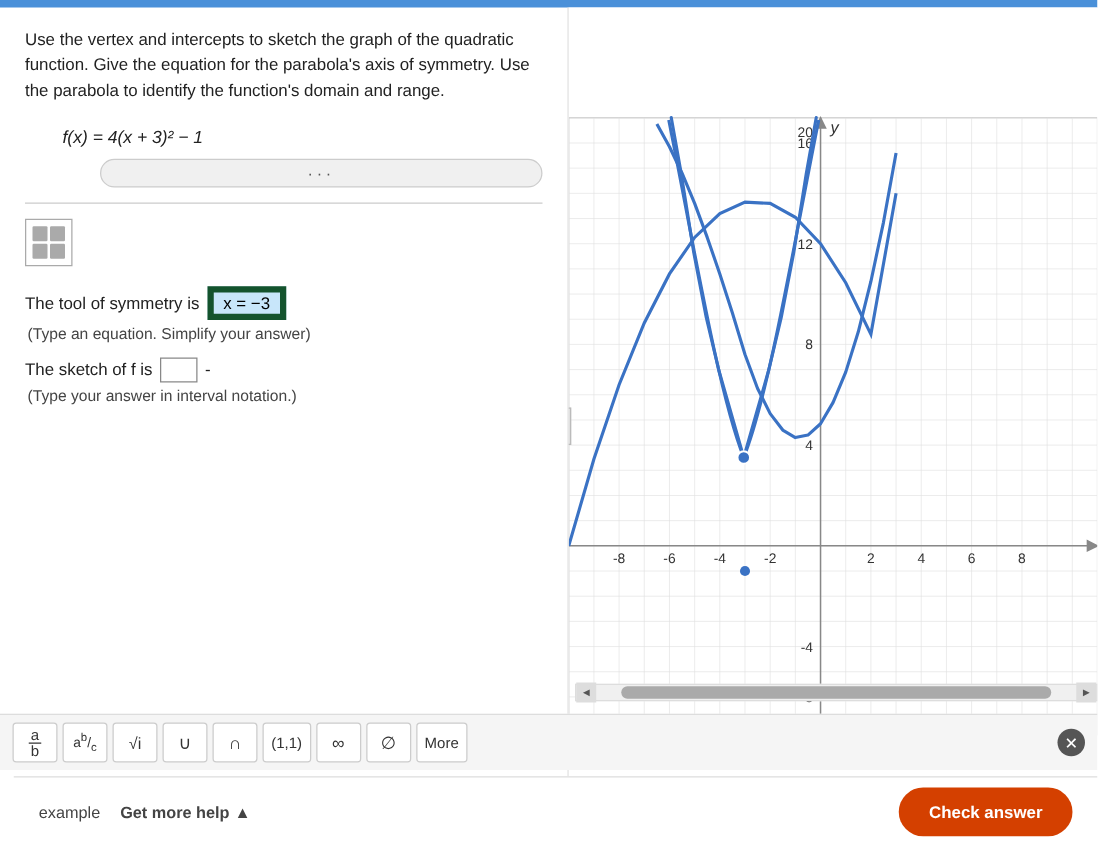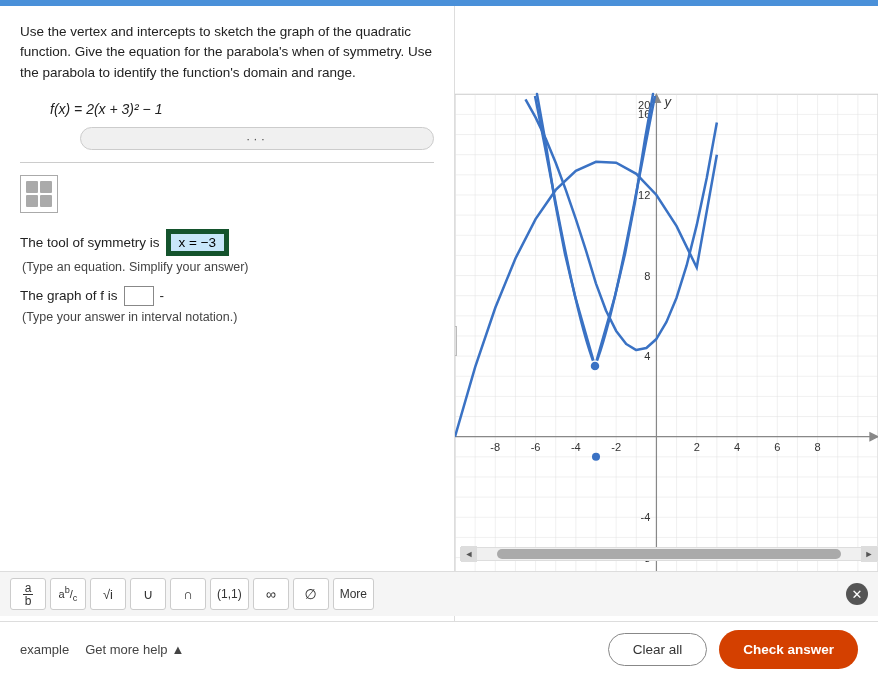--- a/index.html
+++ b/index.html
@@ -227,21 +227,21 @@
       justify-content: center;
       font-size: 9px;
       cursor: pointer;
       color: #555;
     }
 
     
     .bottom-footer {
       position: absolute;
       bottom: 0;
-      left: 0;
+      left: 11px;
       right: 0;
       height: 55px;
       background: #fff;
       border-top: 1px solid #ddd;
       display: flex;
       align-items: center;
       padding: 0 20px;
       z-index: 30;
     }
 
@@ -255,20 +255,21 @@
     .footer-example {
       font-size: 13px;
       color: #444;
     }
 
     .footer-help {
       font-size: 13px;
       color: #444;
       display: flex;
       gap: 4px;
+      font-weight: bold;
     }
 
     .footer-right {
       display: flex;
       align-items: center;
       gap: 12px;
     }
 
     .btn-clear {
       border: 1px solid #888;
@@ -299,23 +300,23 @@
   </style>
 </head>
 <body>
 
 <div class="top-bar"></div>
 
 <div class="main-container">
 
   <div class="left-panel">
 
-    <p class="problem-text">Use the vertex and intercepts to sketch the graph of the quadratic function. Give the equation for the parabola's when of symmetry. Use the parabola to identify the function's domain and range.</p>
-
-    <p class="equation">f(x) = 2(x + 3)² − 1</p>
+    <p class="problem-text">Use the vertex and intercepts to sketch the graph of the quadratic function. Give the equation for the parabola's axis of symmetry. Use the parabola to identify the function's domain and range.</p>
+
+    <p class="equation">f(x) = 4(x + 3)² − 1</p>
 
     <button class="dots-btn">···</button>
 
     <hr class="divider">
 
 
     <div class="graph-tool-icon">
       <div></div>
       <div></div>
       <div></div>
@@ -324,21 +325,21 @@
 
     <div class="answer-row">
       <span>The tool of symmetry is</span>
       <span class="answer-box">x = −3</span>
     </div>
     <div class="answer-row" style="margin-bottom:12px;">
       <span class="answer-note">(Type an equation. Simplify your answer)</span>
     </div>
 
     <div class="answer-row">
-      <span>The graph of f is</span>
+      <span>The sketch of f is</span>
       <span class="small-input-box"></span>
       <span>-</span>
     </div>
     <div class="answer-row">
       <span class="answer-note">(Type your answer in interval notation.)</span>
     </div>
 
   </div>
 
   <div class="right-panel">
@@ -549,16 +550,15 @@
 
 <div class="bottom-footer">
   <div class="footer-left">
     <span class="footer-example">example</span>
     <span class="footer-help">
       <span>Get more help</span>
       <span>▲</span>
     </span>
   </div>
   <div class="footer-right">
-    <button class="btn-clear">Clear all</button>
     <button class="btn-check">Check answer</button>
   </div>
 </div>
 
 </body></html>

